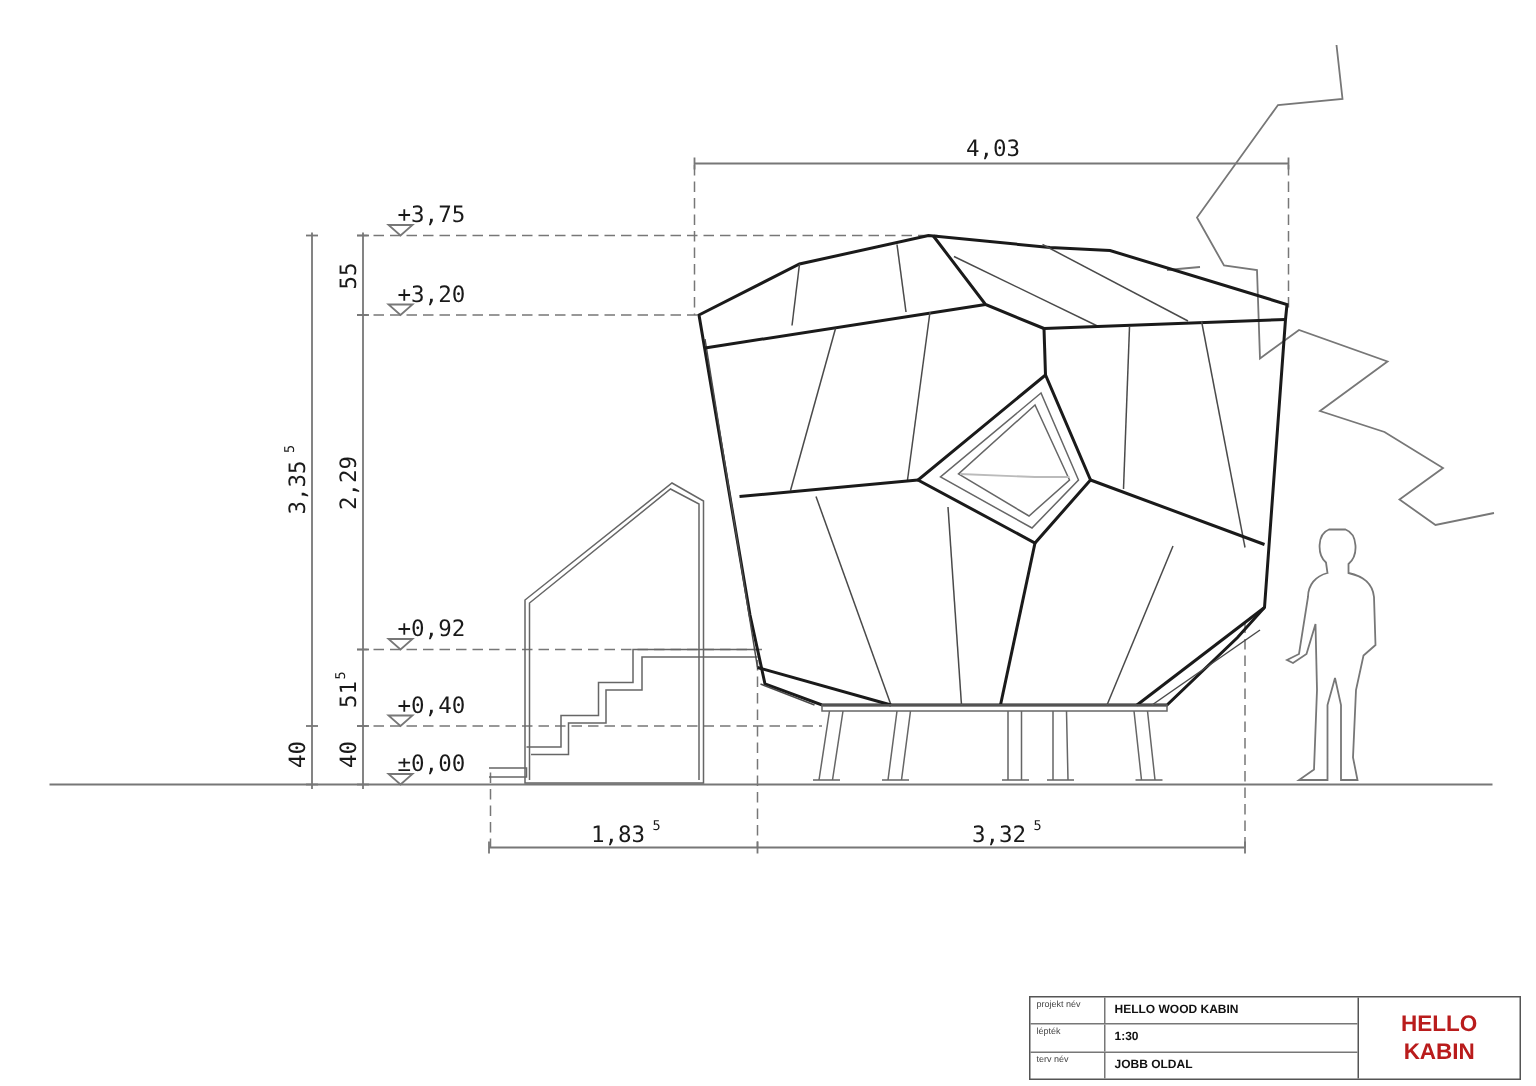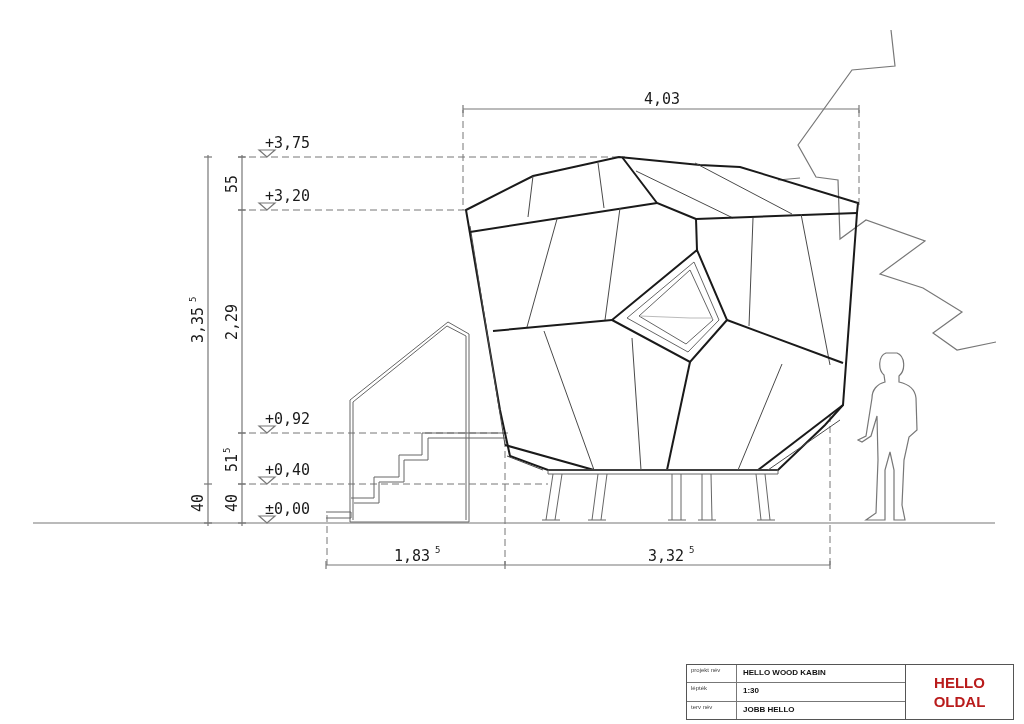--- a/index.html
+++ b/index.html
@@ -183,22 +183,22 @@
     <div class="tb-row">
       <div class="tb-label">projekt név</div>
       <div class="tb-value">HELLO WOOD KABIN</div>
     </div>
     <div class="tb-row">
       <div class="tb-label">lépték</div>
       <div class="tb-value">1:30</div>
     </div>
     <div class="tb-row">
       <div class="tb-label">terv név</div>
-      <div class="tb-value">JOBB HELLO</div>
+      <div class="tb-value">JOBB OLDAL</div>
     </div>
   </div>
   <div class="tb-right">
     <div>
       <div>HELLO</div>
-      <div>OLDAL</div>
+      <div>KABIN</div>
     </div>
   </div>
 </div>
 
 </body></html>

